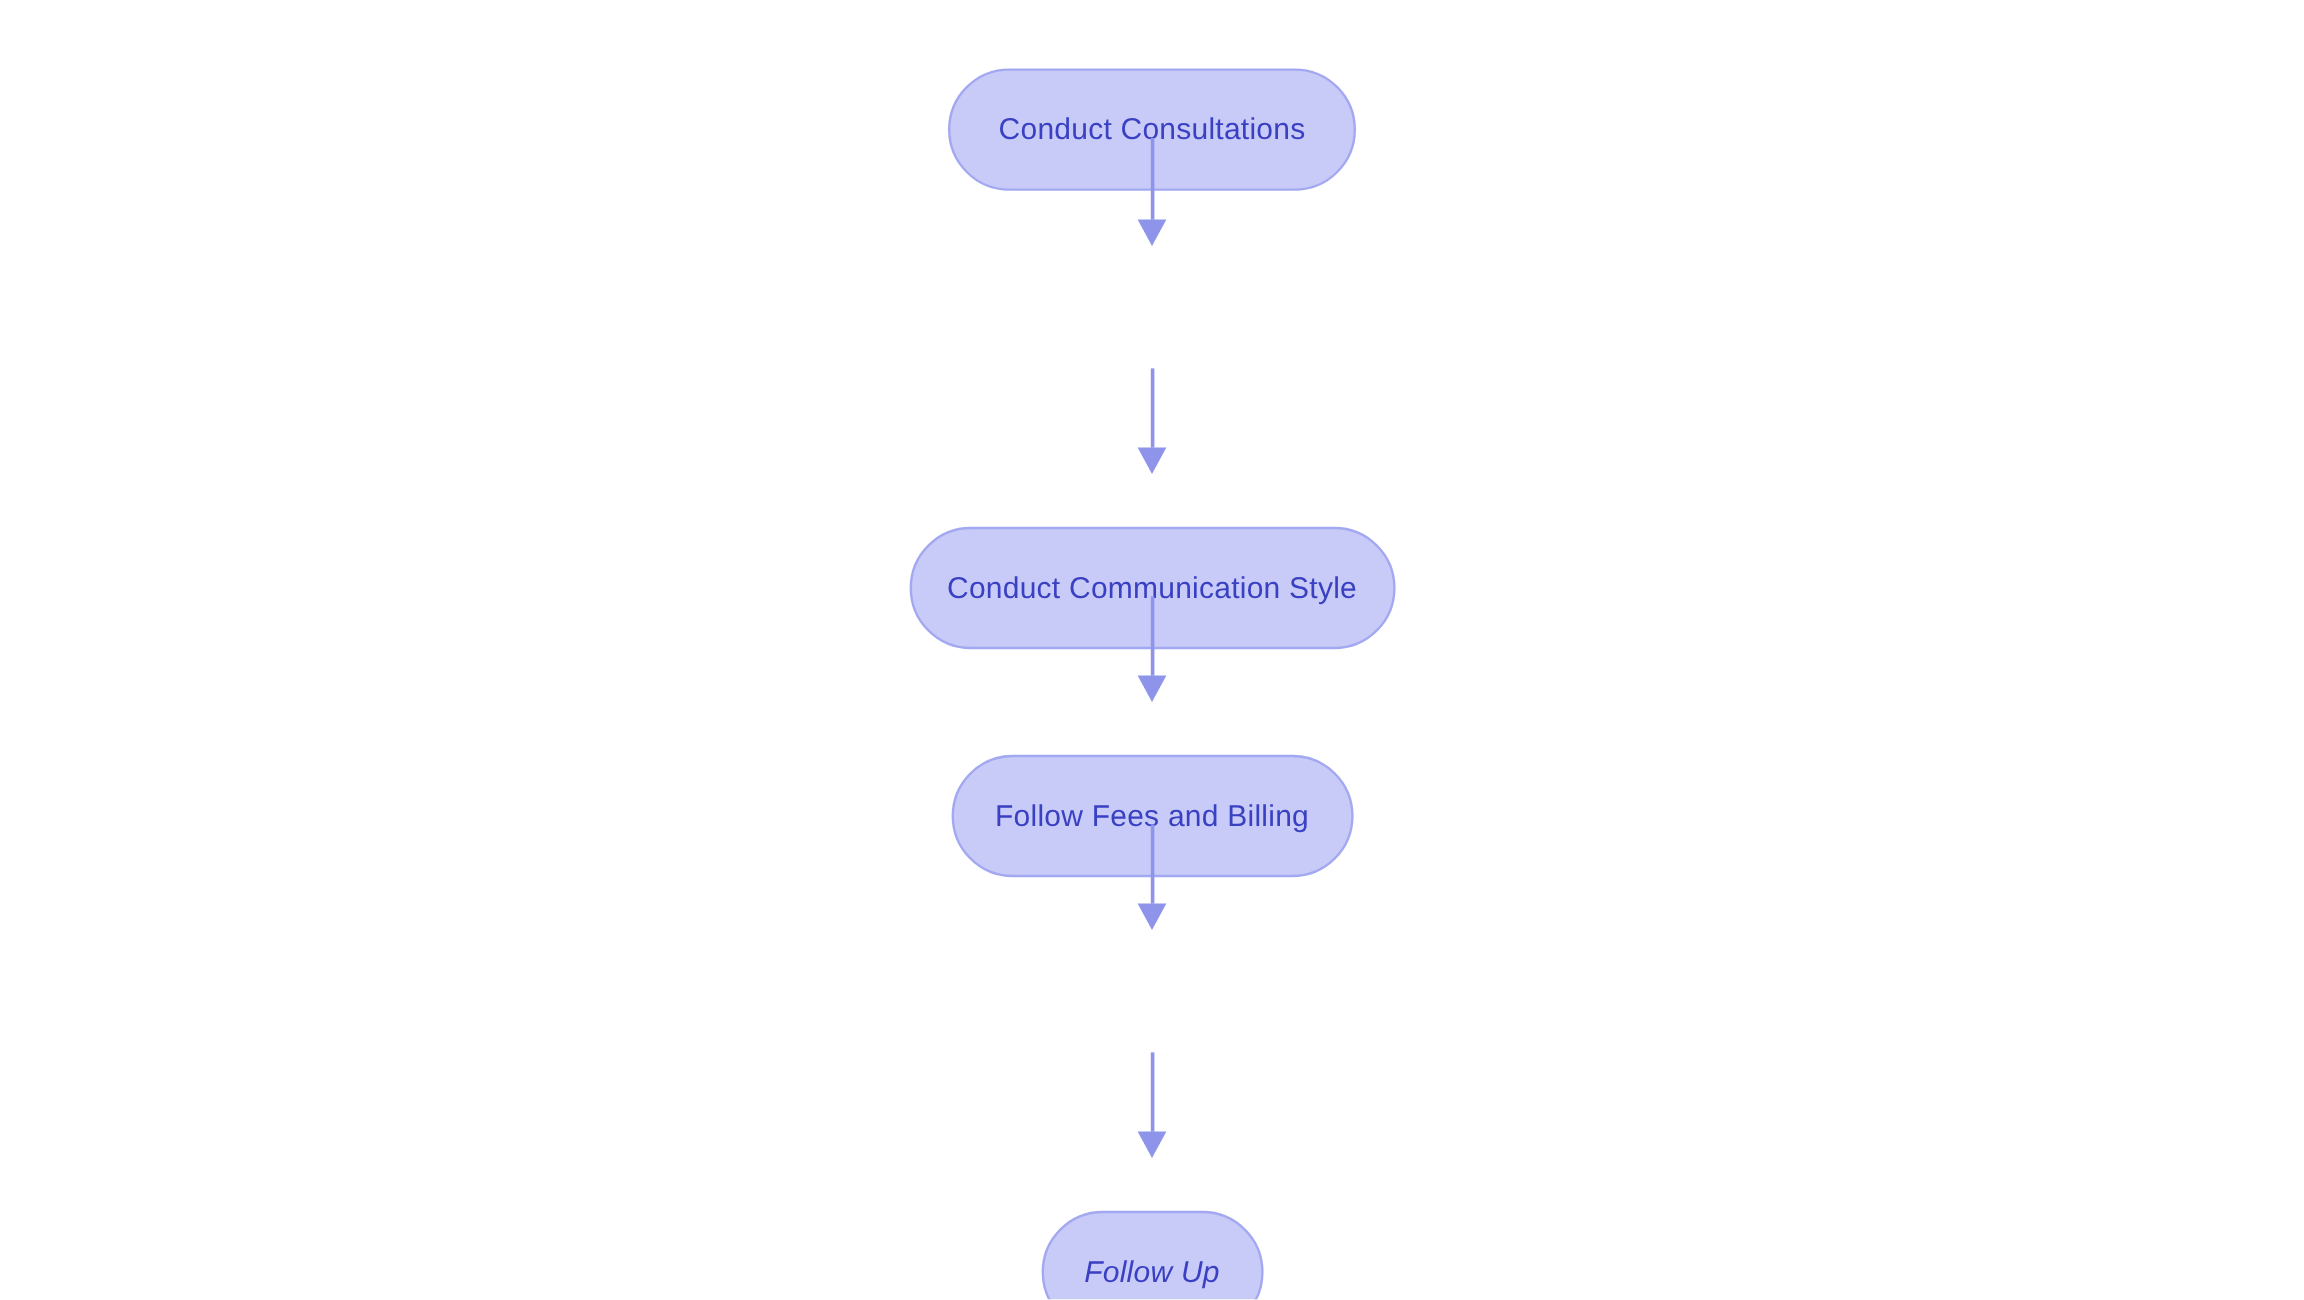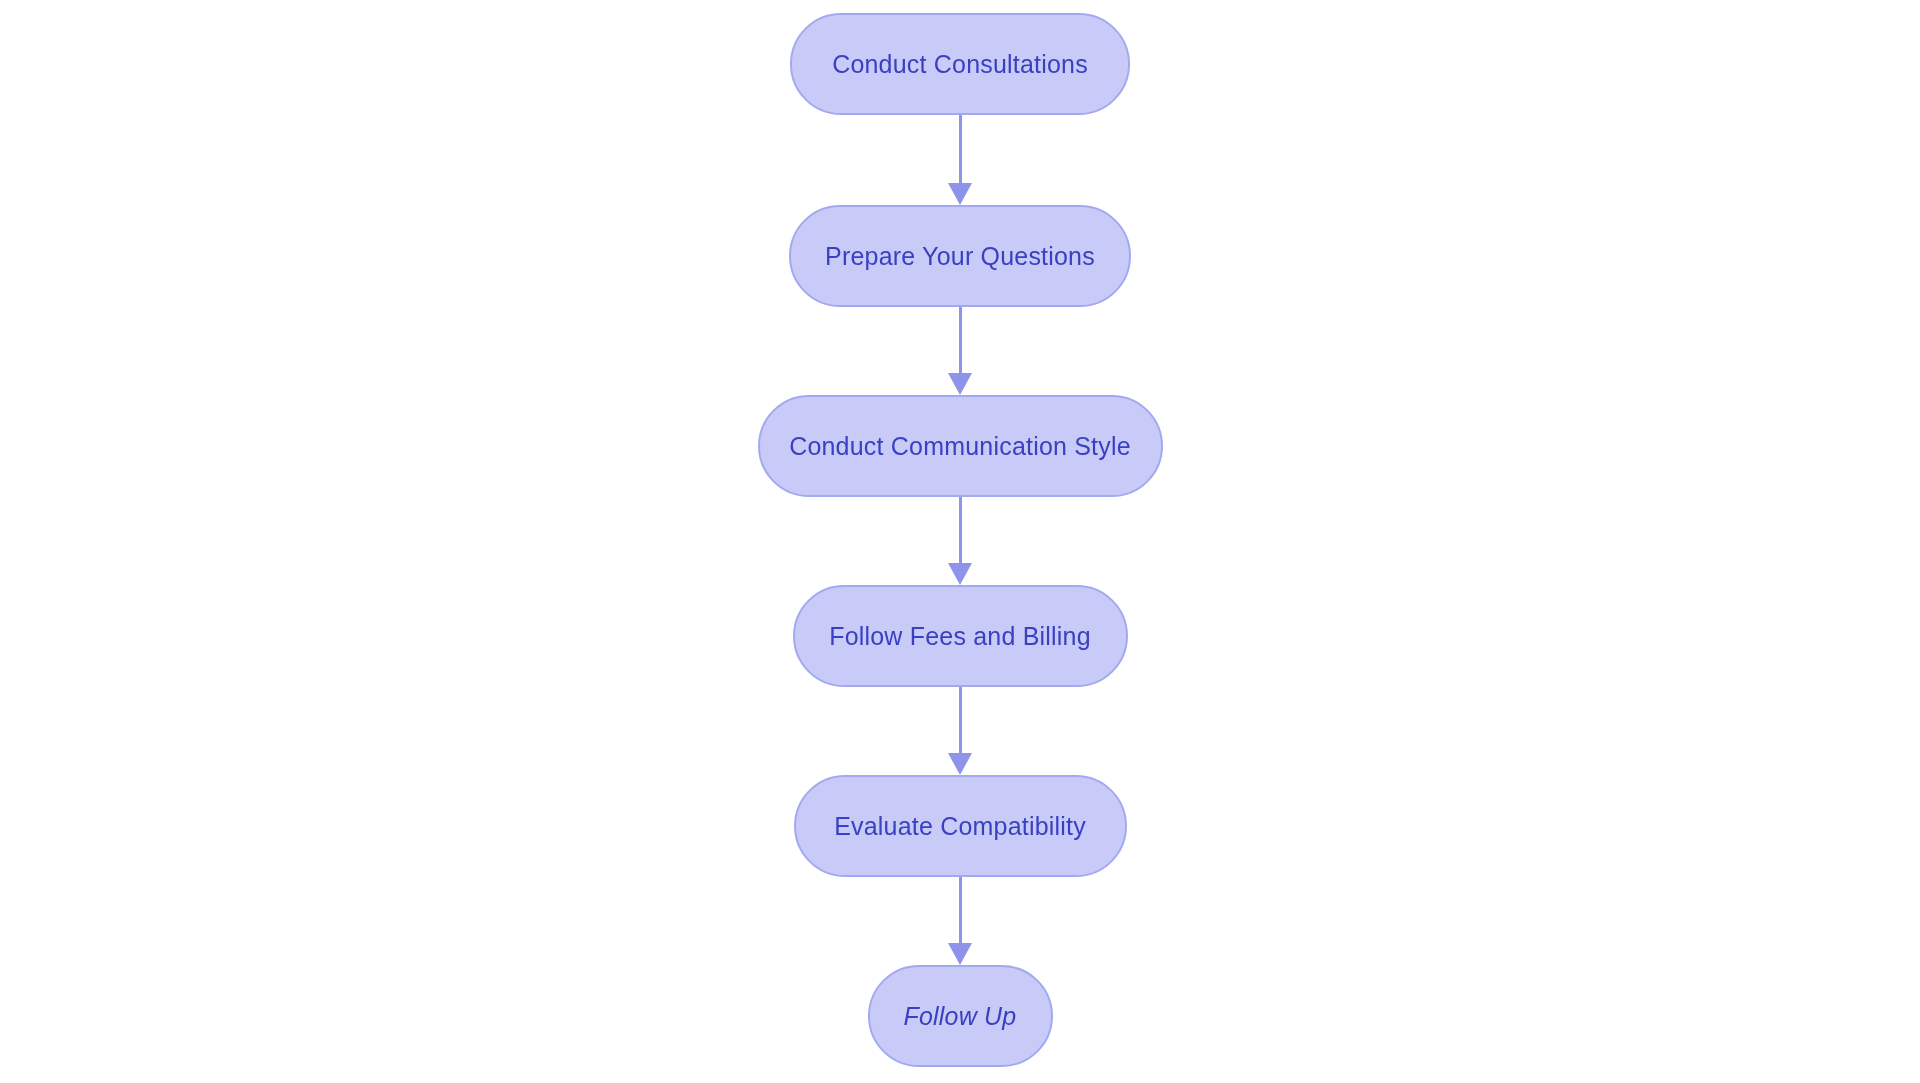--- a/index.html
+++ b/index.html
@@ -18,20 +18,21 @@
   .node {
     position: absolute;
     height: 102px;
     box-sizing: border-box;
     background: var(--node-fill);
     border: 2px solid var(--node-border);
     border-radius: 51px;
     display: flex;
     align-items: center;
     justify-content: center;
+    margin-top: 44px;
   }
   .node-label {
     color: var(--node-text);
     font-size: 25px;
     font-weight: 400;
     letter-spacing: 0.2px;
     white-space: nowrap;
   }
   .edge-line {
     position: absolute;
@@ -49,36 +50,30 @@
 </style>
 </head>
 <body>
 
 <div class="canvas" id="flowchart" style="--canvas-bg: #ffffff; --node-fill: #c8cbf8; --node-border: #a3a9f1; --node-text: #3a40c2; --arrow-color: #8d94ea;">
     <div class="node" style="top: 13px; width: 340px; left: 790px;">
       <span class="node-label">Conduct Consultations</span>
     </div>
     <div class="edge-line" style="left: 958.5px; top: 115px; height: 68px;"></div>
     <div class="edge-head" style="left: 948px; top: 183px;"></div>
-    <div class="node" style="top: 205px; width: 342px; left: 789px;">
-      <span class="node-label">Prepare Your Questions</span>
-    </div>
     <div class="edge-line" style="left: 958.5px; top: 307px; height: 66px;"></div>
     <div class="edge-head" style="left: 948px; top: 373px;"></div>
     <div class="node" style="top: 395px; width: 405px; left: 757.5px;">
       <span class="node-label">Conduct Communication Style</span>
     </div>
     <div class="edge-line" style="left: 958.5px; top: 497px; height: 66px;"></div>
     <div class="edge-head" style="left: 948px; top: 563px;"></div>
     <div class="node" style="top: 585px; width: 335px; left: 792.5px;">
       <span class="node-label">Follow Fees and Billing</span>
     </div>
     <div class="edge-line" style="left: 958.5px; top: 687px; height: 66px;"></div>
     <div class="edge-head" style="left: 948px; top: 753px;"></div>
-    <div class="node" style="top: 775px; width: 333px; left: 793.5px;">
-      <span class="node-label">Evaluate Compatibility</span>
-    </div>
     <div class="edge-line" style="left: 958.5px; top: 877px; height: 66px;"></div>
     <div class="edge-head" style="left: 948px; top: 943px;"></div>
     <div class="node" style="top: 965px; width: 185px; left: 867.5px; font-style: italic;">
       <span class="node-label">Follow Up</span>
     </div>
   </div>
 
 </body></html>

